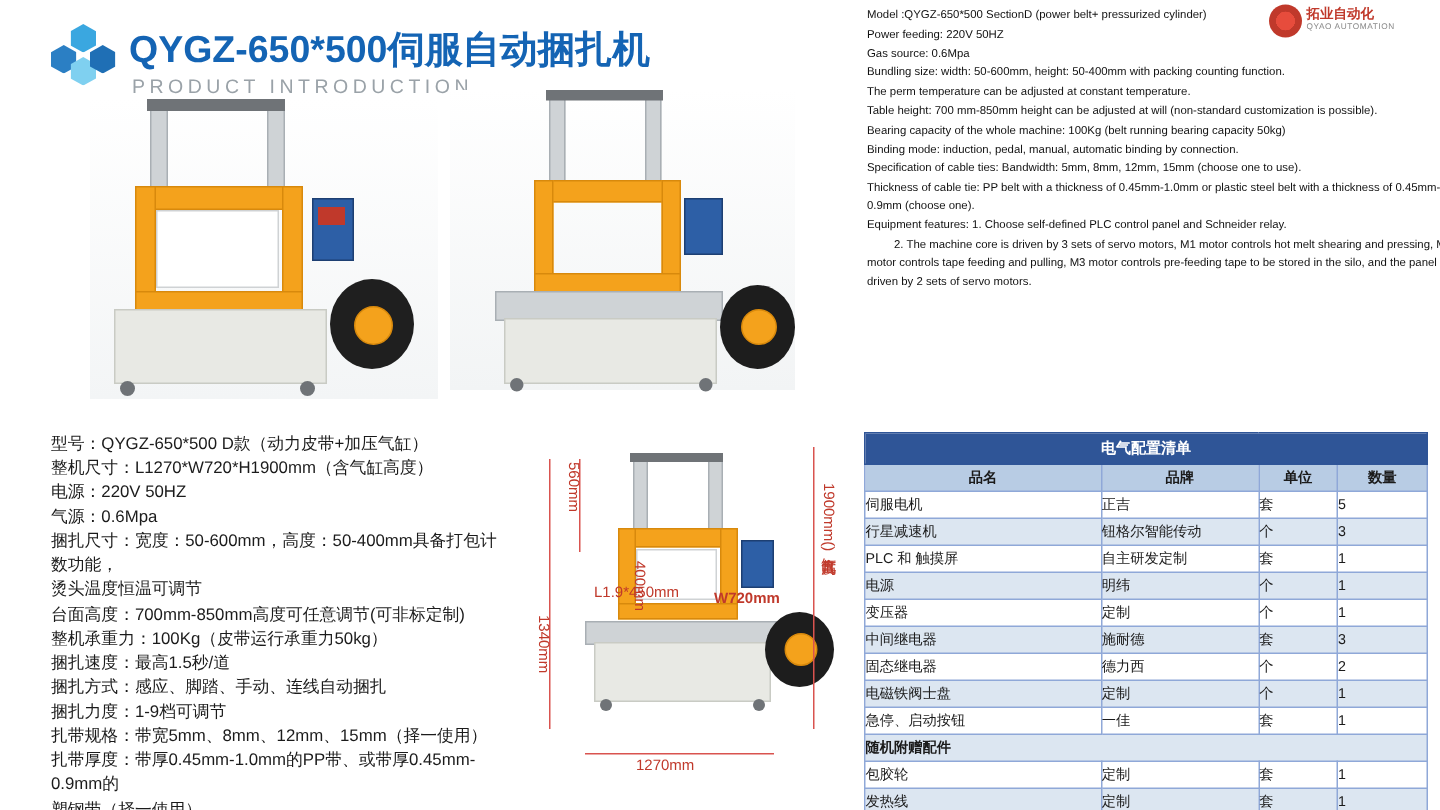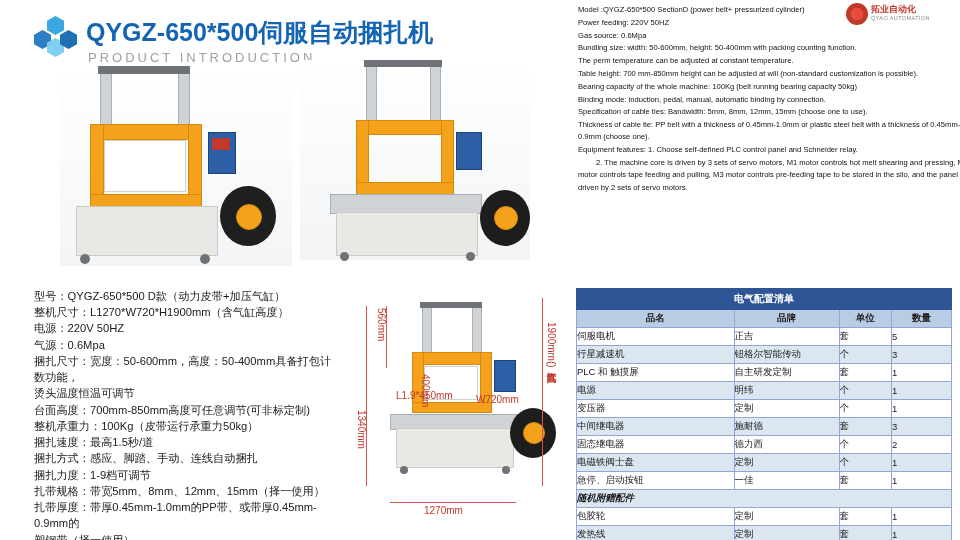--- a/index.html
+++ b/index.html
@@ -64,21 +64,21 @@
   .brand-cn{position:absolute;left:25px;top:1px;font-size:9px;color:#c0392b;font-weight:bold;white-space:nowrap;}
   .brand-en{position:absolute;left:25px;top:13px;font-size:5.5px;color:#888;letter-spacing:0.4px;white-space:nowrap;}
 
   
   .tbl{position:absolute;left:14px;top:288px;width:376px;border-collapse:collapse;font-size:9.5px;}
   .tbl th,.tbl td{border:1px solid #8fa8d8;padding:2px 0;color:#1b1b1b;margin-top:44px;}
   .tbl .hdr-main{background:#2f5597;color:#fff;font-size:10px;font-weight:bold;padding:3px 0;border:1px solid #2f5597;}
   .tbl .hdr-col{background:#b8cce4;font-weight:bold;font-size:9.5px;}
   .tbl tr.alt td{background:#dce6f1;}
   .tbl tr.plain td{background:#ffffff;}
-  .tbl .sect td{background:#dce6f1;font-weight:bold;font-style:italic;}
+  .tbl .sect td{background:#dce6f1;font-weight:bold;}
   .c-name{width:42%;}
   .c-brand{width:28%;}
   .c-unit{width:14%;}
   .c-qty{width:16%;}
 </style>
 </head>
 <body>
 
 <div class="page">
 
@@ -172,21 +172,21 @@
     <div class="dimline" style="left:6px;top:16px;width:1px;height:180px;"></div>
     <div class="dimtext vert" style="left:-4px;top:120px;">1340mm</div>
 
     <div class="dimline" style="left:182px;top:8px;width:1px;height:188px;"></div>
     <div class="dimtext vert" style="left:184px;top:32px;">1900mm(含气缸高度)</div>
 
     <div class="dimline" style="left:30px;top:212px;width:126px;height:1px;"></div>
     <div class="dimtext" style="left:64px;top:215px;">1270mm</div>
 
     <div class="dimtext" style="left:36px;top:100px;">L1.9*450mm</div>
-    <div class="dimtext" style="left:116px;top:104px;">W720mm</div>
+    <div class="dimtext" style="left:116px;top:104px;font-weight:bold;">W720mm</div>
     <div class="dimtext vert" style="left:60px;top:84px;">400mm</div>
   </div>
 
   <div class="right">
 
     <div class="brand">
       <div class="brand-logo"></div>
       <div class="brand-cn">拓业自动化</div>
       <div class="brand-en">QYAO AUTOMATION</div>
     </div>

